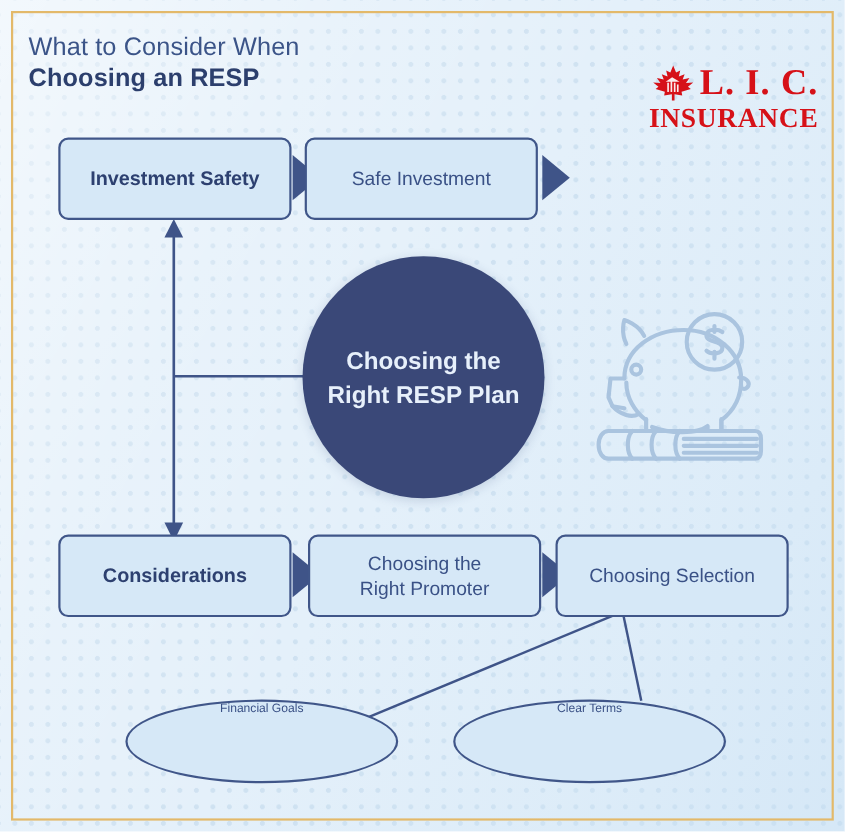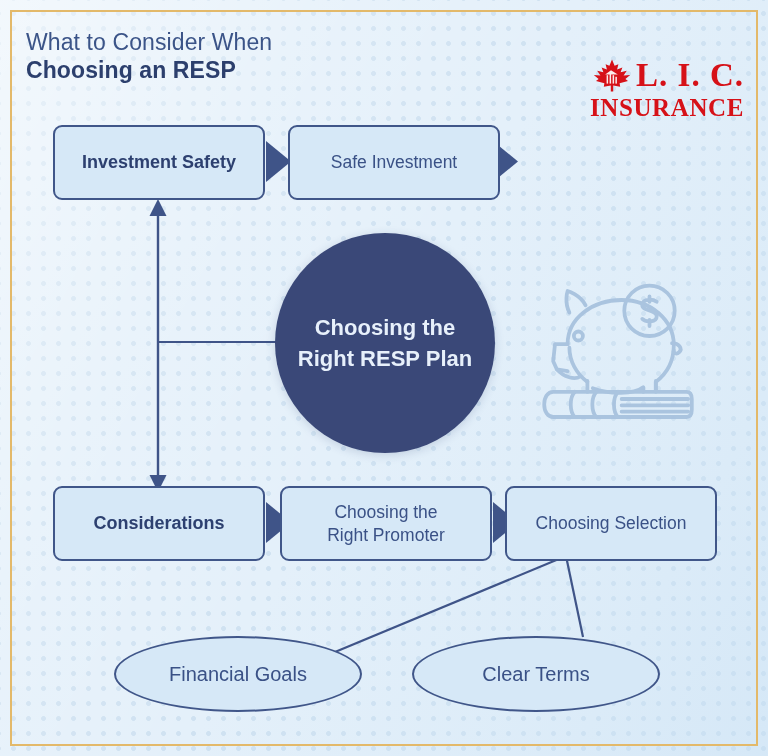--- a/index.html
+++ b/index.html
@@ -122,25 +122,25 @@
     font-size: 18px;
   }
 
   .ellipse-node {
     position: absolute;
     box-sizing: border-box;
     background: #d6e8f7;
     border: 2px solid #405689;
     border-radius: 50%;
     display: flex;
-    align-items: center;
+    align-items: flex-start;
     justify-content: center;
     text-align: center;
     color: #3a5186;
-    font-size: 20px;
+    font-size: 11px;
   }
 
   
   #center-circle {
     position: absolute;
     left: 275px;
     top: 233px;
     width: 220px;
     height: 220px;
     border-radius: 50%;
@@ -210,21 +210,21 @@
     <polygon points="493,141 518,161.5 493,182" fill="#3f5488"></polygon>
 
     <polygon points="266,502 291,522.5 266,543" fill="#3f5488"></polygon>
     <polygon points="493,502 518,522.5 493,543" fill="#3f5488"></polygon>
   </svg>
 
   <div class="node-box primary" style="left:53px;  top:125px; width:212px; height:75px;">
     <span>Investment Safety</span>
   </div>
 
-  <div class="node-box" style="left:288px; top:125px; width:212px; height:75px;">
+  <div class="node-box" style="left:277px; top:125px; width:212px; height:75px;">
     <span>Safe Investment</span>
   </div>
 
 
   <div class="node-box primary" style="left:53px;  top:486px; width:212px; height:75px;">
     <span>Considerations</span>
   </div>
 
   <div class="node-box" style="left:280px; top:486px; width:212px; height:75px;">
     <span>

